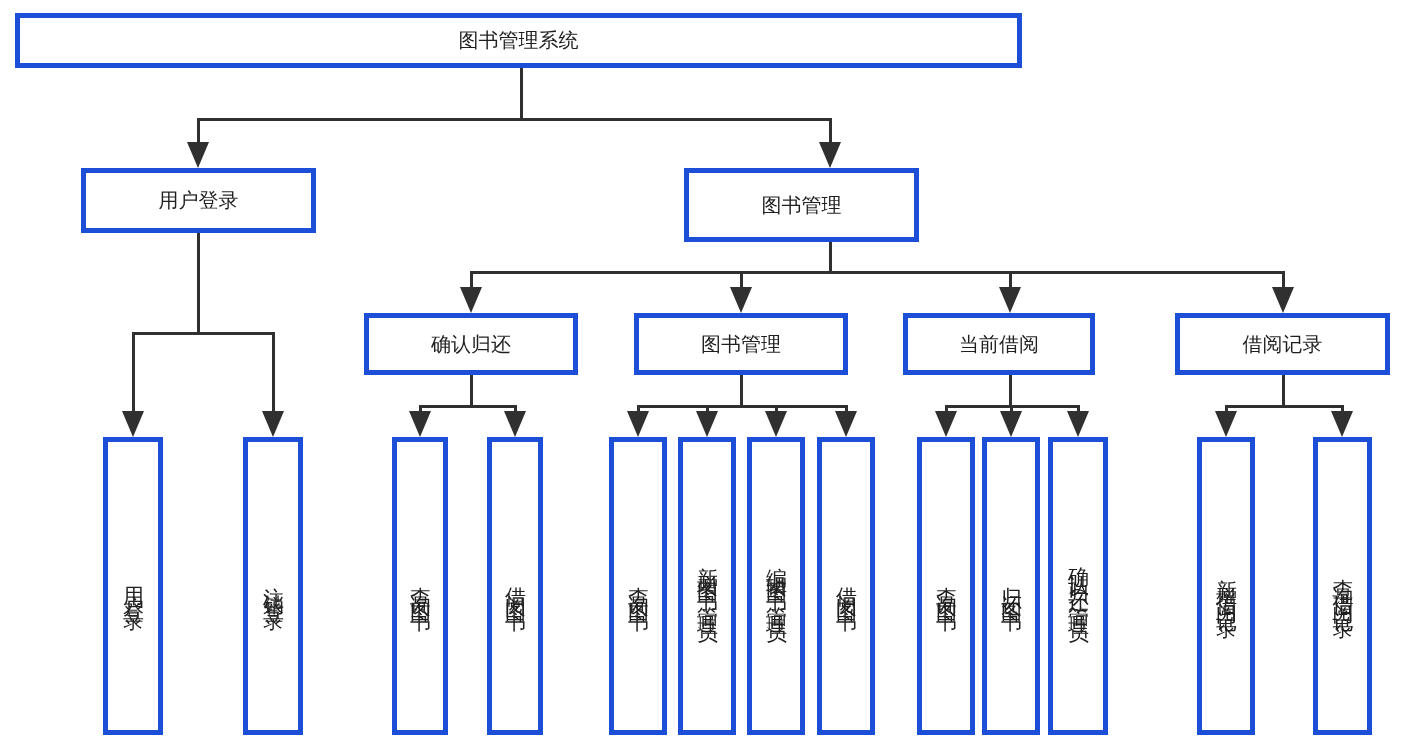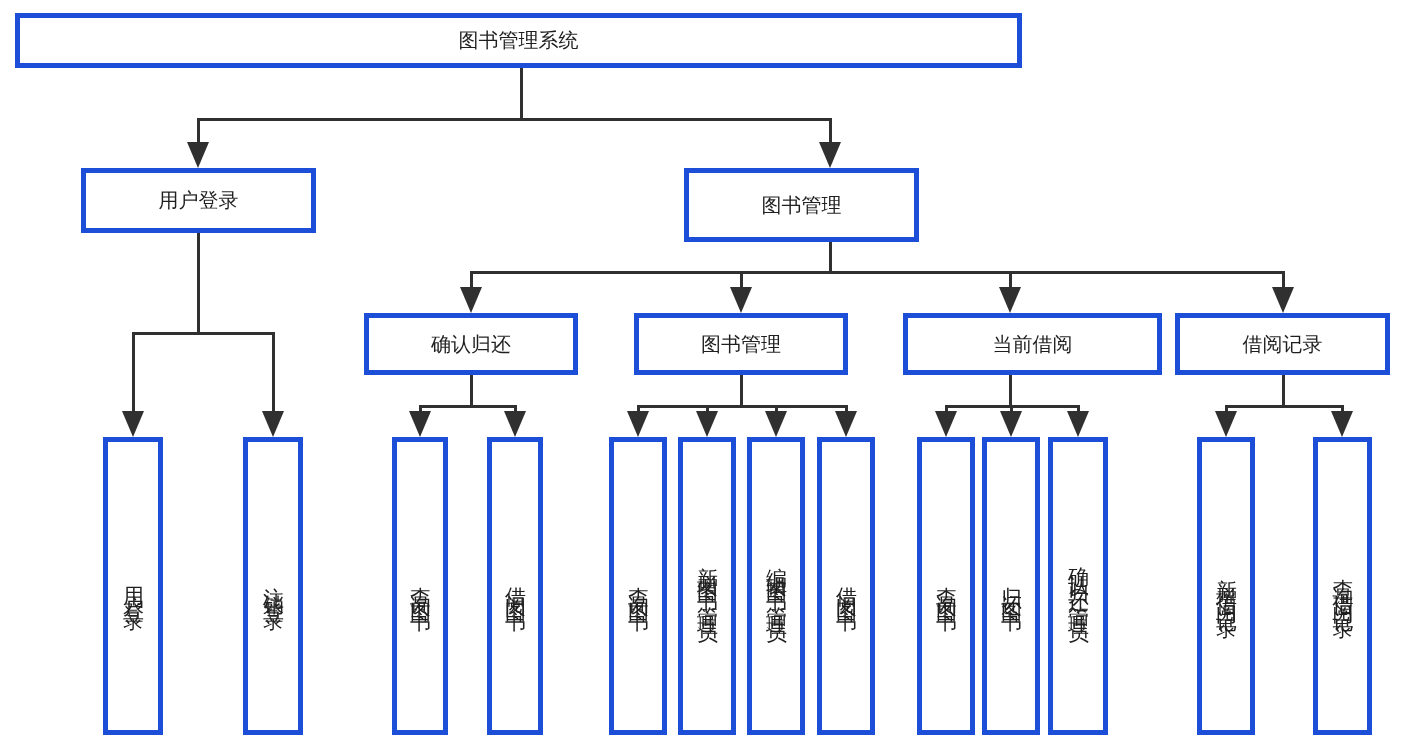--- a/index.html
+++ b/index.html
@@ -123,21 +123,21 @@
   <div class="box" style="left:684px;top:168px;width:235px;height:74px">
     <span>图书管理</span>
   </div>
 
   <div class="box" style="left:364px;top:313px;width:214px;height:62px">
     <span>确认归还</span>
   </div>
   <div class="box" style="left:634px;top:313px;width:214px;height:62px">
     <span>图书管理</span>
   </div>
-  <div class="box" style="left:903px;top:313px;width:259px;height:62px">
+  <div class="box" style="left:903px;top:313px;width:192px;height:62px">
     <span>当前借阅</span>
   </div>
   <div class="box" style="left:1175px;top:313px;width:215px;height:62px">
     <span>借阅记录</span>
   </div>
 
   <div class="box vbox" style="left:103px;top:437px;width:60px;height:298px">
     <span class="vtext">用户登录</span>
   </div>
   <div class="box vbox" style="left:243px;top:437px;width:60px;height:298px">

